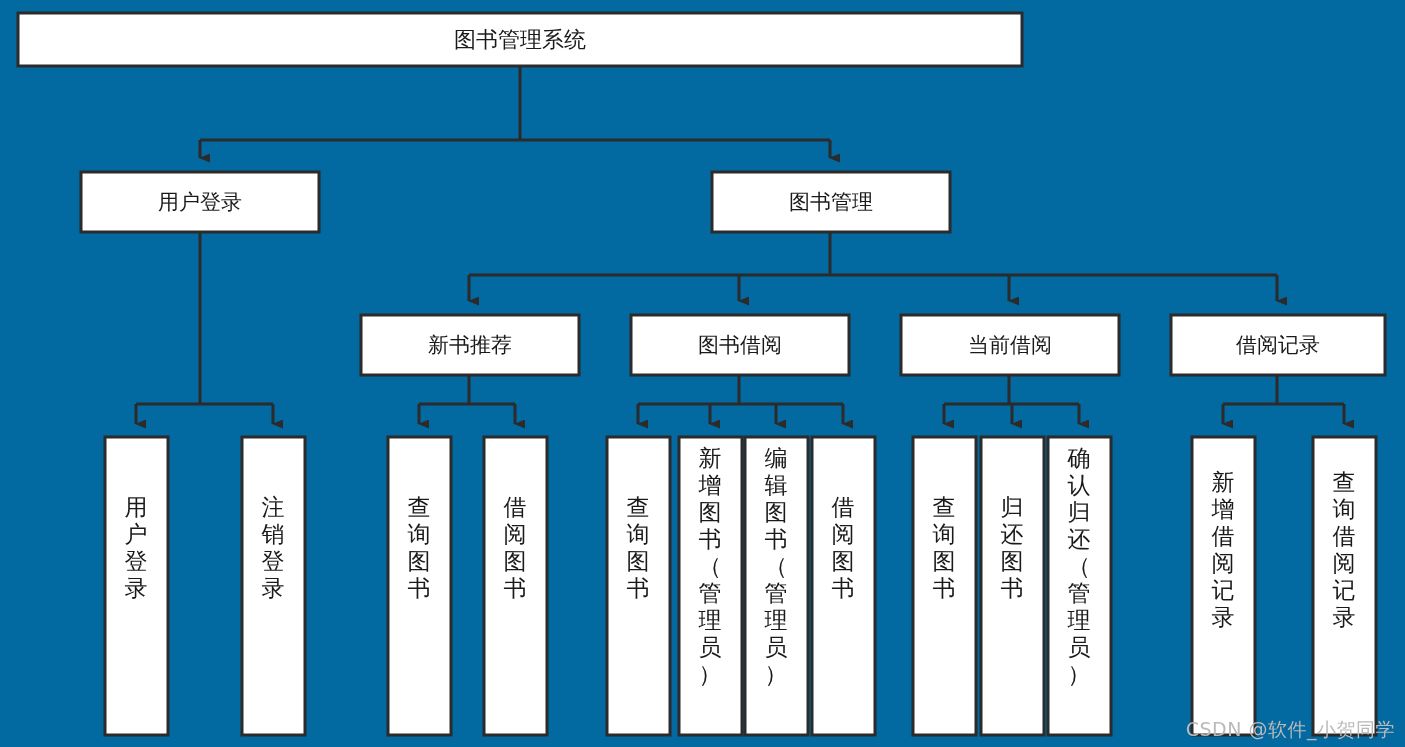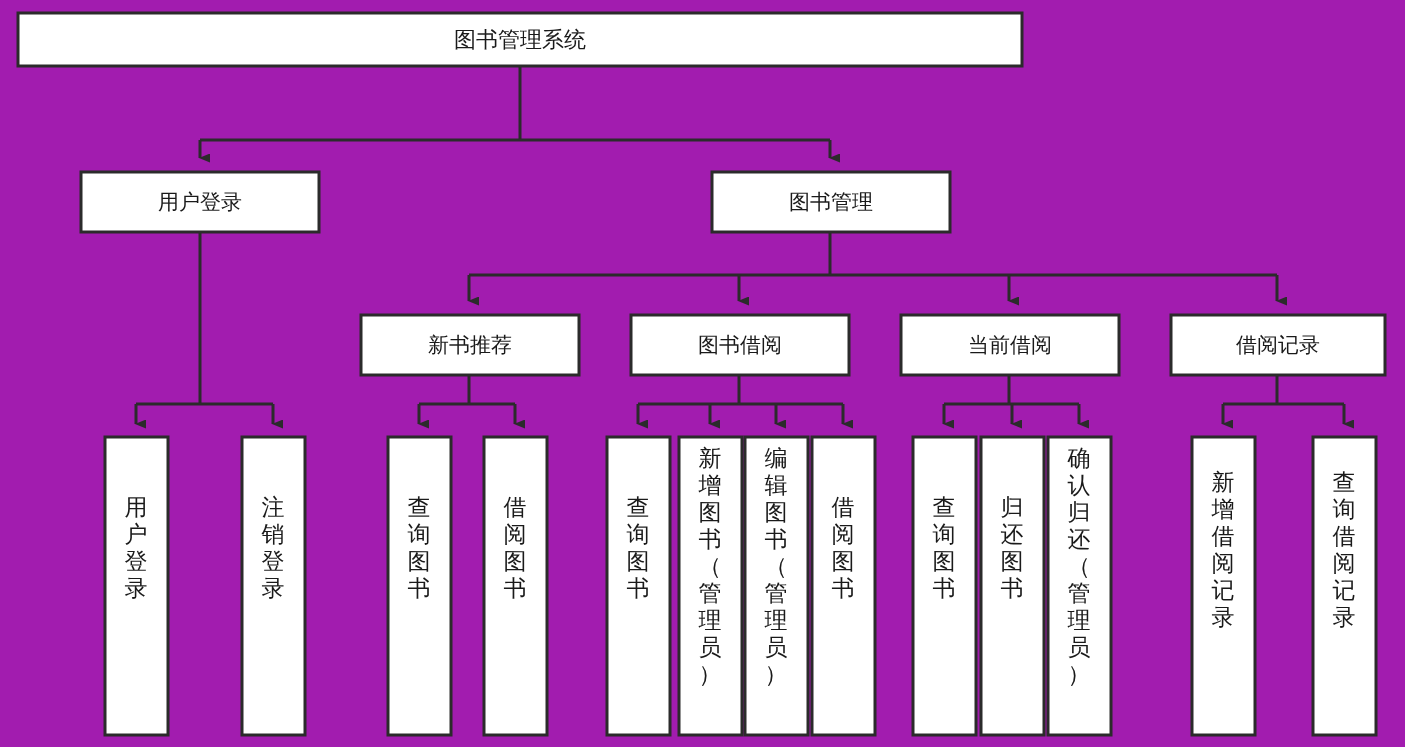--- a/index.html
+++ b/index.html
@@ -10,21 +10,21 @@
   body {
     width: 1405px;
     height: 747px;
     font-family: "DejaVu Sans", "Liberation Sans", sans-serif;
     overflow: hidden;
   }
   #diagram-root {
     position: relative;
     width: 1405px;
     height: 747px;
-    background: #a21caf;
+    background: #0369a1;
   }
   svg.diagram-svg {
     position: absolute;
     left: 0;
     top: 0;
     width: 1405px;
     height: 747px;
   }
   .node-box {
     fill: #ffffff;
@@ -197,13 +197,14 @@
     <g>
       <rect class="node-box" x="1192" y="437" width="63" height="298"></rect>
       <text class="leaf-label" x="1223" y="490"><tspan x="1223" y="490">新</tspan><tspan x="1223" y="517">增</tspan><tspan x="1223" y="544">借</tspan><tspan x="1223" y="571">阅</tspan><tspan x="1223" y="598">记</tspan><tspan x="1223" y="625">录</tspan></text>
     </g>
     <g>
       <rect class="node-box" x="1313" y="437" width="63" height="298"></rect>
       <text class="leaf-label" x="1344" y="490"><tspan x="1344" y="490">查</tspan><tspan x="1344" y="517">询</tspan><tspan x="1344" y="544">借</tspan><tspan x="1344" y="571">阅</tspan><tspan x="1344" y="598">记</tspan><tspan x="1344" y="625">录</tspan></text>
     </g>
   </svg>
 
+  <div class="watermark">CSDN @软件_小贺同学</div>
 </div>
 
 </body></html>

